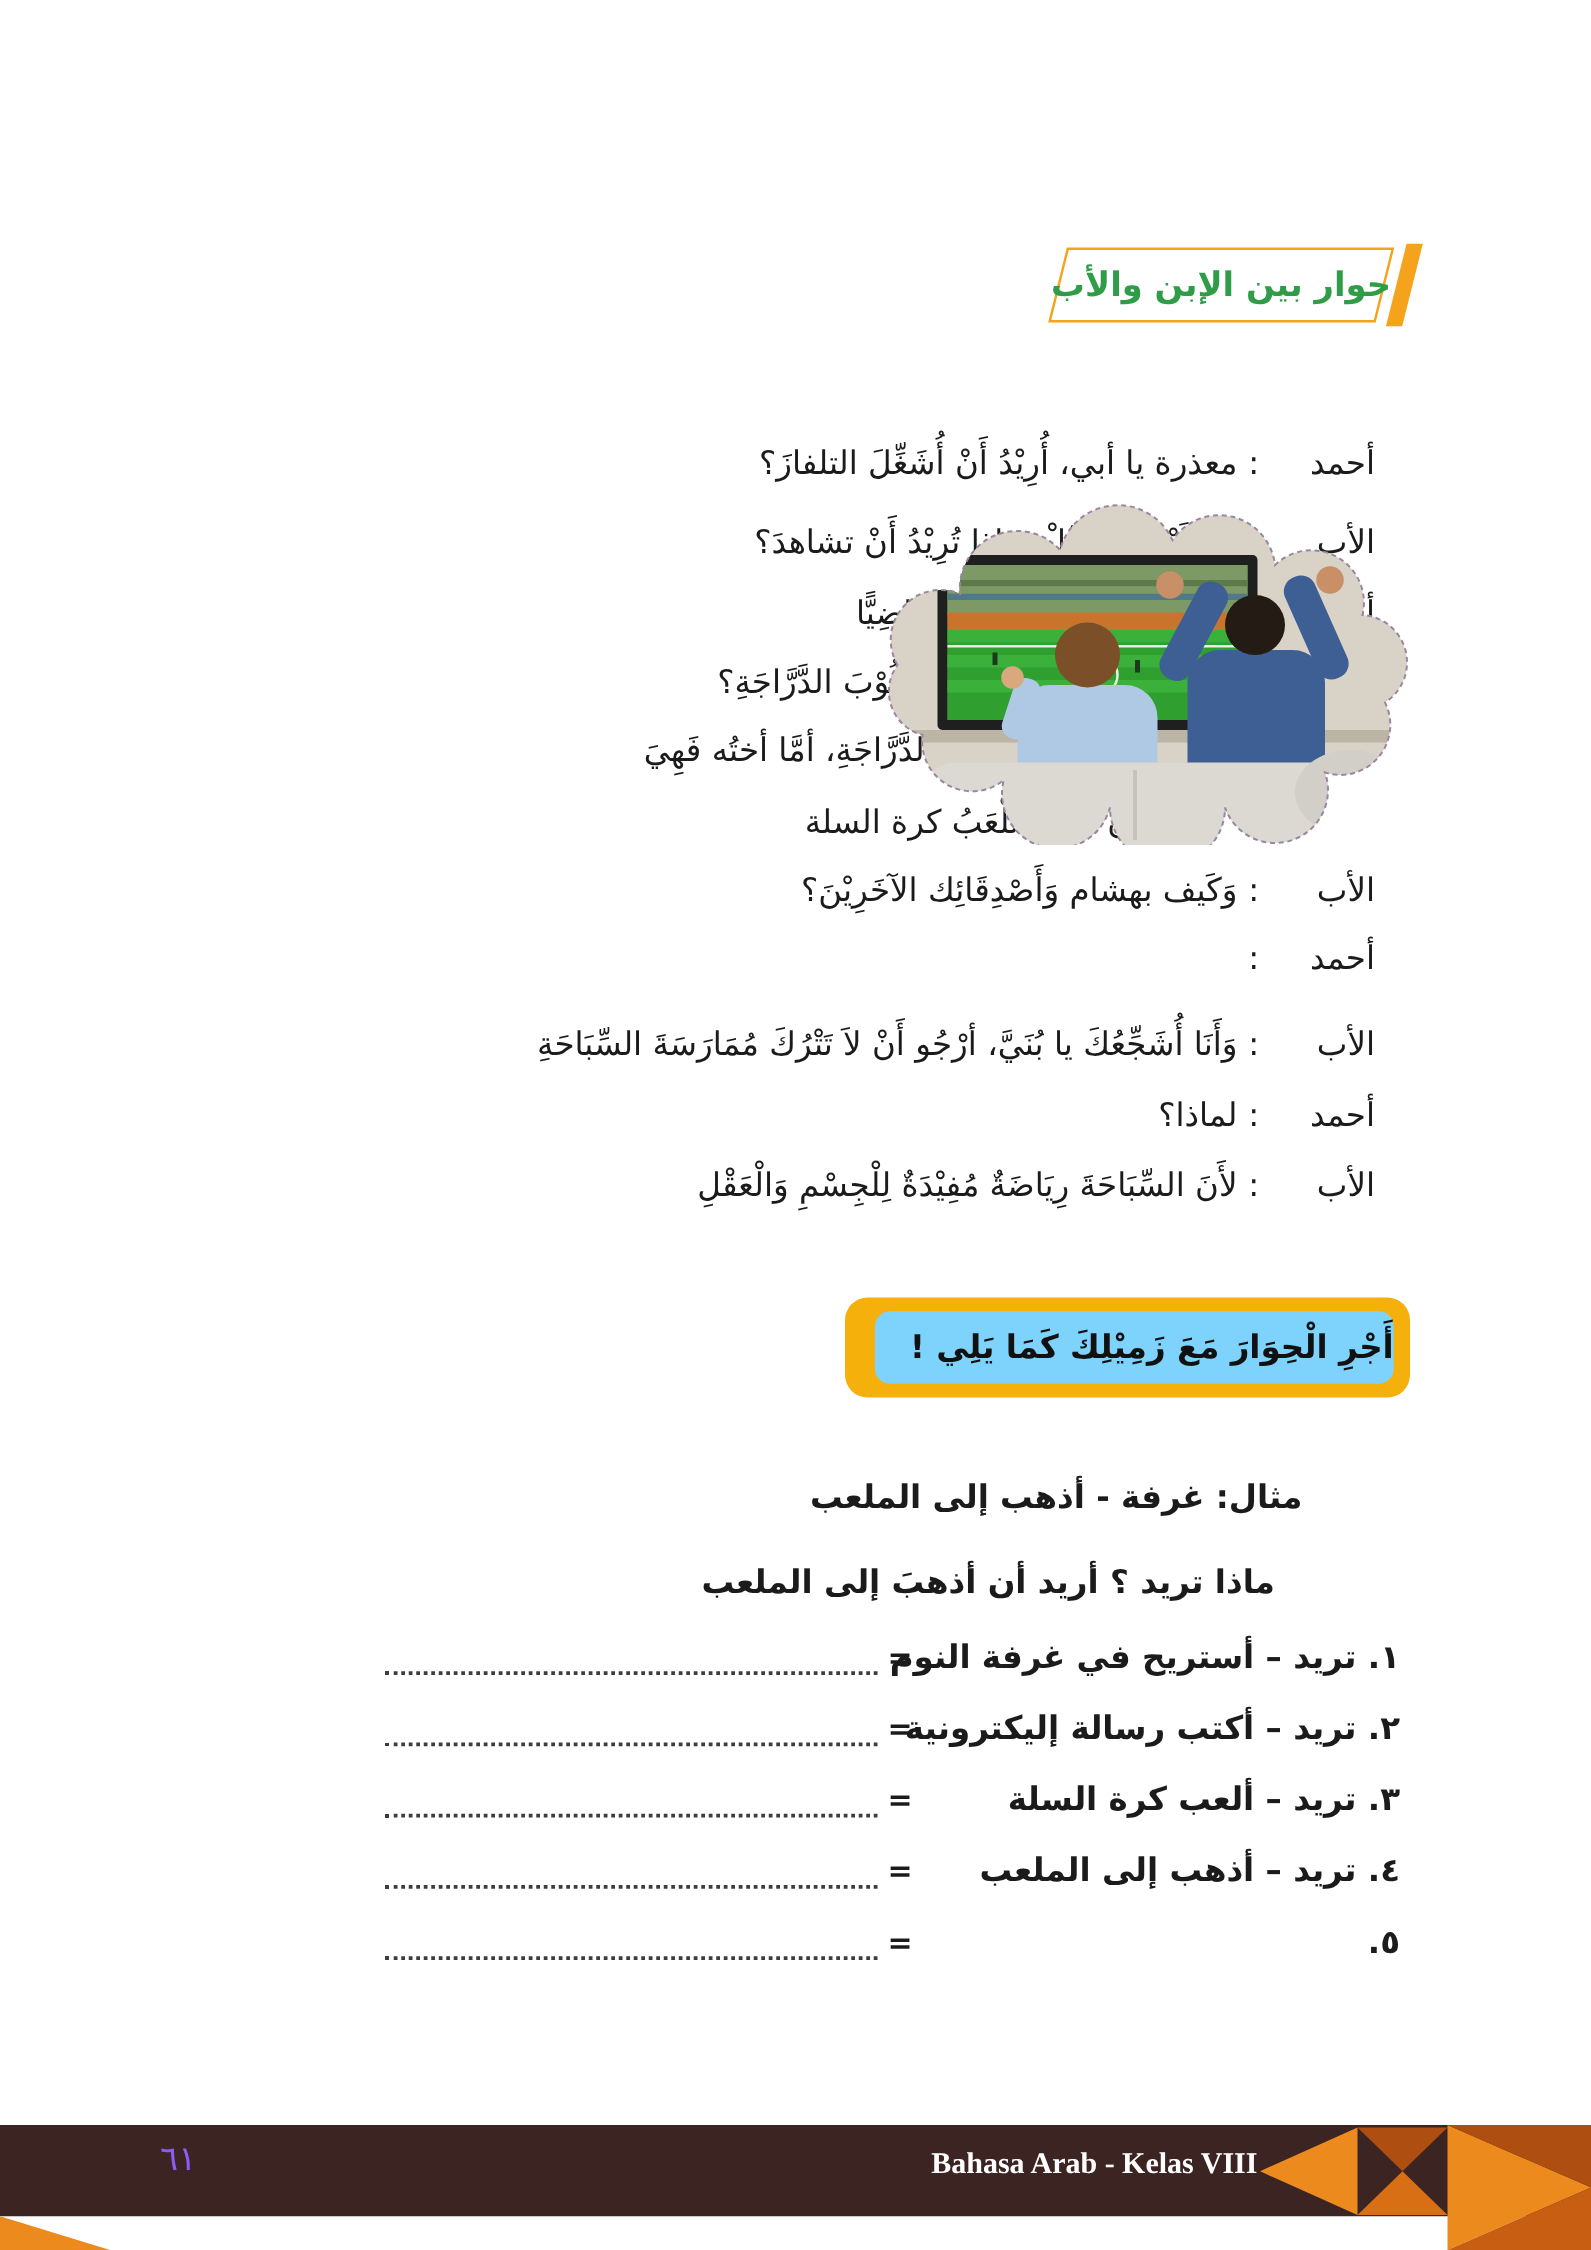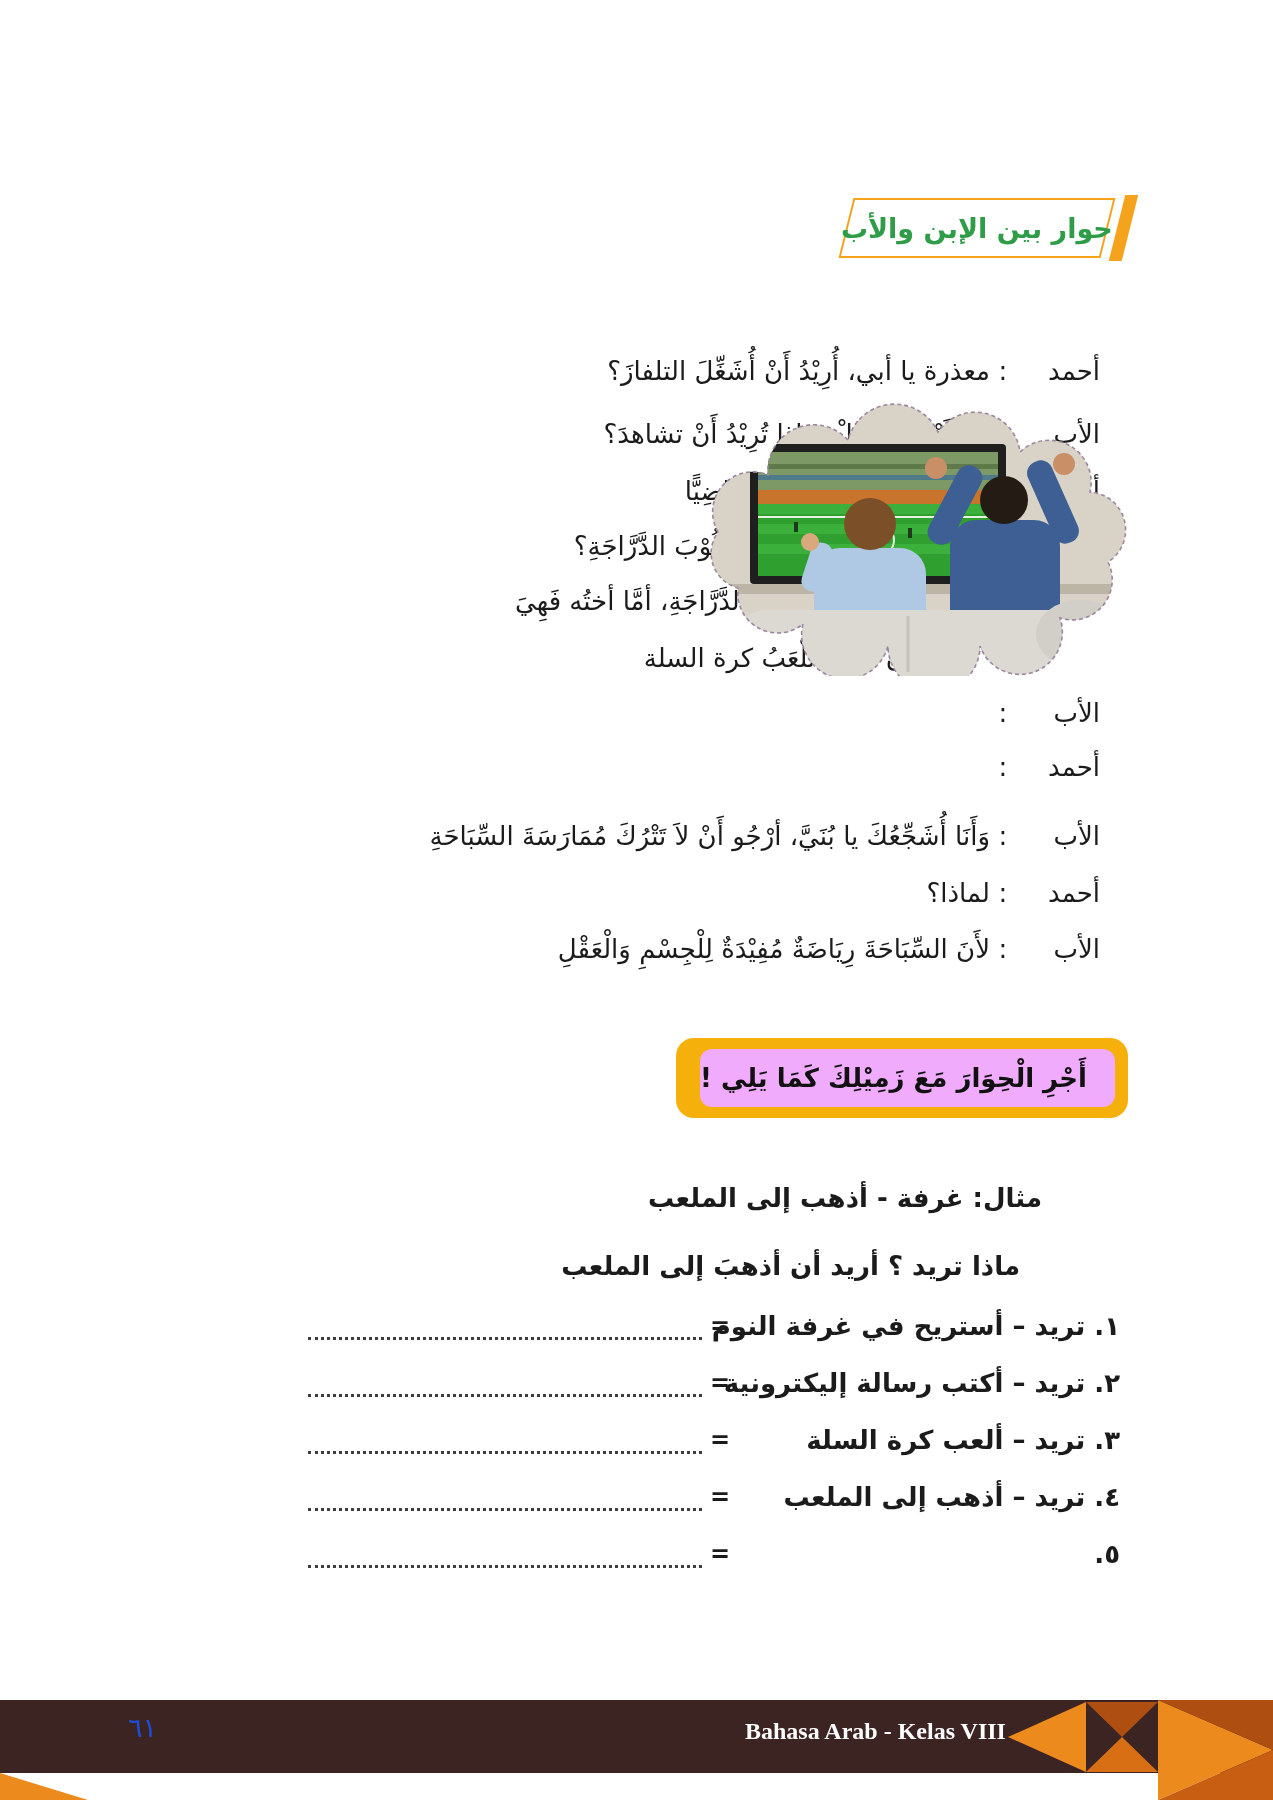--- a/index.html
+++ b/index.html
@@ -28,22 +28,22 @@
   .d-im { width:640px; }           
   .d-cont { padding-right:30px; }  
 
   
   .cloudwrap { position:absolute; left:698px; top:372px; width:432px; height:304px; }
 
   
   .ybox { position:absolute; left:676px; top:1038px; width:452px; height:80px;
     background:#F6B00B; border-radius:18px; }
   .ybox-inner { position:absolute; left:24px; right:13px; top:11px; bottom:11px;
-    background:#f0abfc; border-radius:12px; display:flex; align-items:center;
-    justify-content:flex-start; }
+    background:#7dd3fc; border-radius:12px; display:flex; align-items:center;
+    justify-content:flex-end; }
   .ybox-inner span { direction:rtl; font-size:26px; font-weight:bold; color:#111;
     white-space:nowrap; }
 
   
   .example { position:absolute; left:400px; top:1180px; width:642px; direction:rtl;
     text-align:right; font-weight:bold; font-size:26px; }
   .example .ex1 { line-height:36px; }
   .example .ex2 { line-height:36px; margin-top:32px; padding-right:22px; }
 
   
@@ -52,21 +52,21 @@
     height:57px; }
   .exrow .item { display:flex; direction:rtl; gap:9px; font-weight:bold;
     font-size:26px; line-height:40px; align-self:center; white-space:nowrap; }
   .exrow .eq { font-size:24px; font-weight:bold; align-self:center; text-align:center; }
   .exrow .dotline { border-bottom:3px dotted #3d3d3d; height:1px; margin-bottom:14px;
     margin-left:28px; }
 
   
   .footer-band { position:absolute; left:0; top:1700px; width:1273px; height:73px;
     background:#3B2422; }
-  .page-num { position:absolute; left:128px; top:1712px; color:#1d4ed8;
+  .page-num { position:absolute; left:128px; top:1712px; color:#8b5cf6;
     font-size:27px; direction:rtl; }
   .book-title { position:absolute; left:745px; top:1718px; width:250px;
     color:#ffffff; font-family:"Liberation Serif", serif; font-weight:bold;
     font-size:24px; white-space:nowrap; }
   .corner-tris { position:absolute; left:1000px; top:1700px; width:273px; height:100px; }
   .corner-wedge { position:absolute; left:0; top:1773px; width:88px; height:27px;
     background:#ED8A1D; clip-path:polygon(0 0, 0 100%, 100% 100%); }
 </style>
 </head>
 <body>
@@ -103,20 +103,21 @@
     <span class="spk">أحمد</span>
     <span class="col">:</span>
     <span class="sp">نعم، هو يُمَارِس رُكُوْبَ الدَّرَّاجَةِ، أمَّا أختُه فَهِيَ</span>
   </div>
   <div class="drow d-im d-cont" style="top:637px; padding-right:130px;">
     <span class="sp">تحب أن تلعب تَلْعَبُ كرة السلة</span>
   </div>
   <div class="drow" style="top:692px">
     <span class="spk">الأب</span>
     <span class="col">:</span>
+    <span class="sp">وَكَيف بهشام وَأَصْدِقَائِك الآخَرِيْنَ؟</span>
   </div>
   <div class="drow" style="top:746px">
     <span class="spk">أحمد</span>
     <span class="col">:</span>
   </div>
   <div class="drow" style="top:815px">
     <span class="spk">الأب</span>
     <span class="col">:</span>
     <span class="sp">وَأَنَا أُشَجِّعُكَ يا بُنَيَّ، أرْجُو أَنْ لاَ تَتْرُكَ مُمَارَسَةَ السِّبَاحَةِ</span>
   </div>

